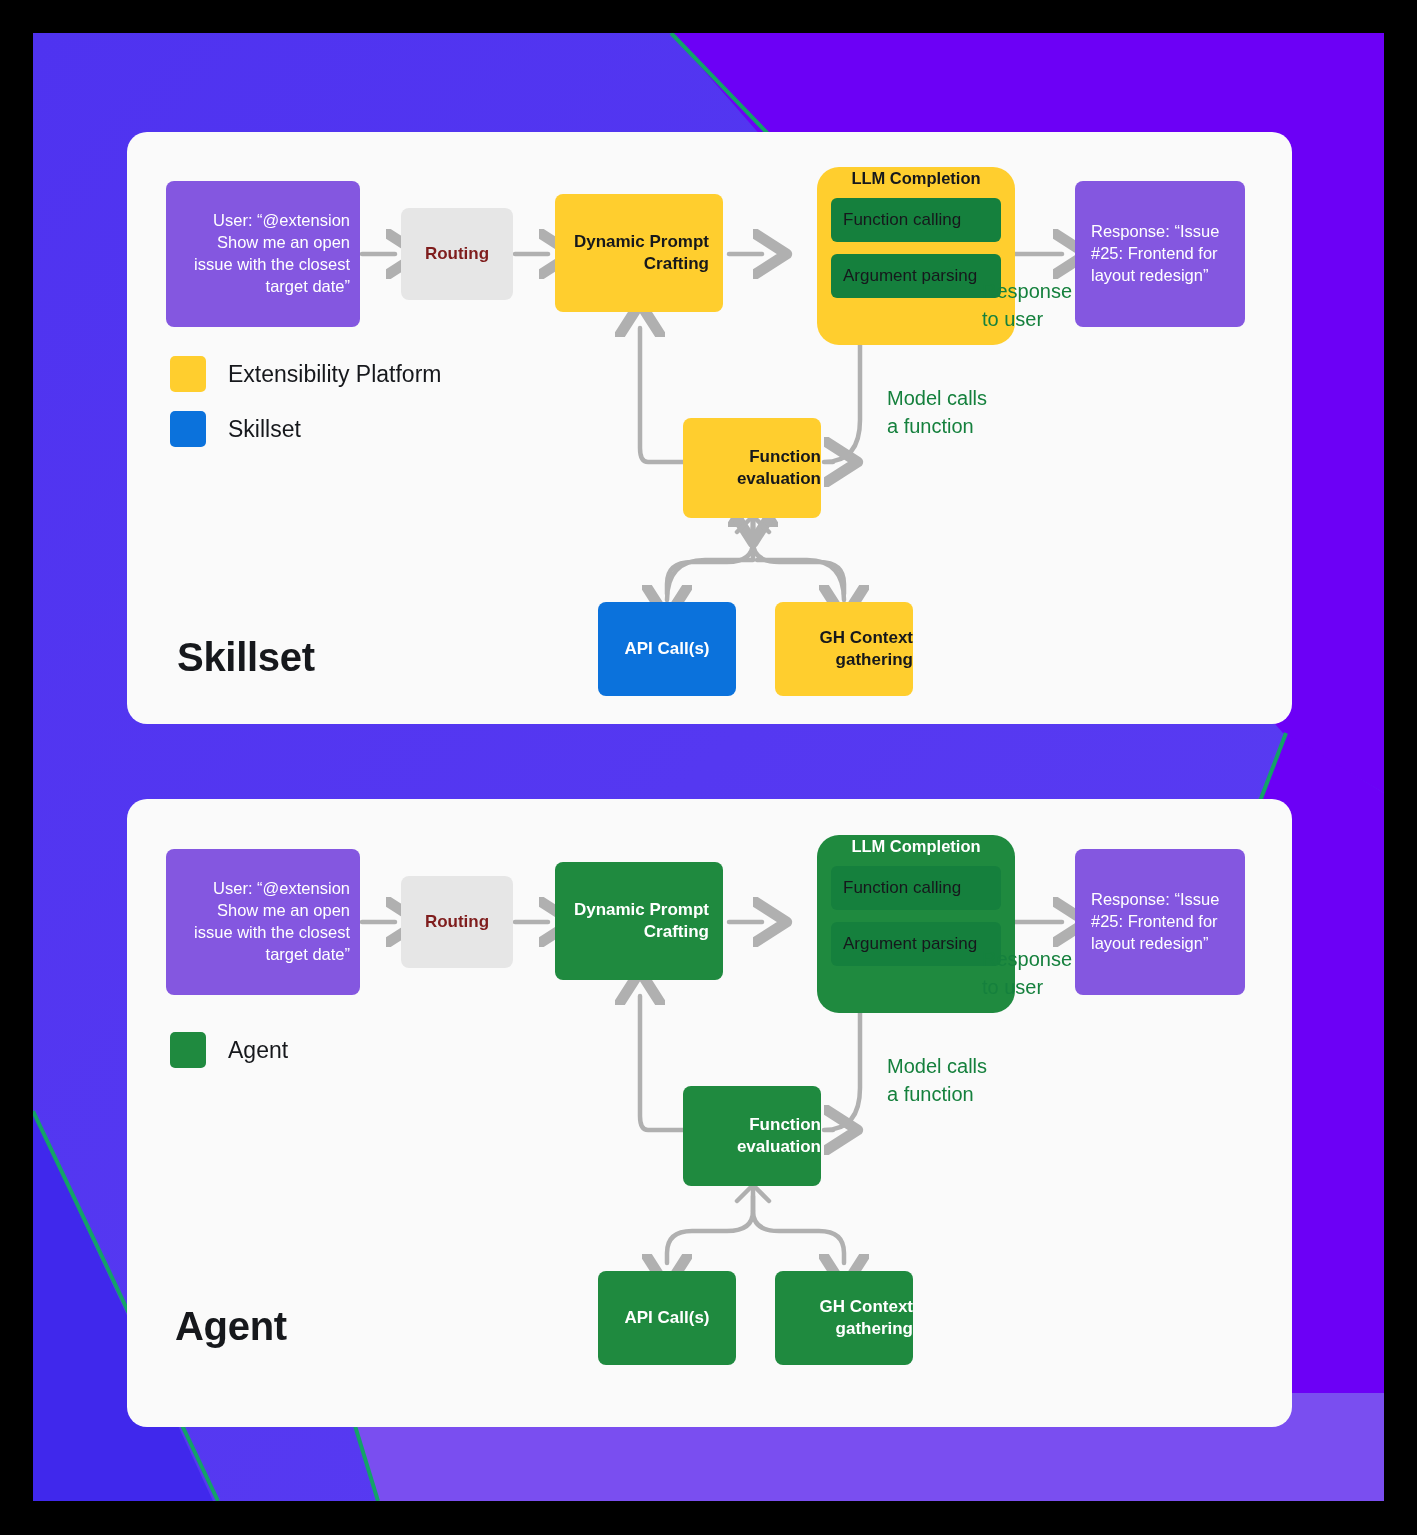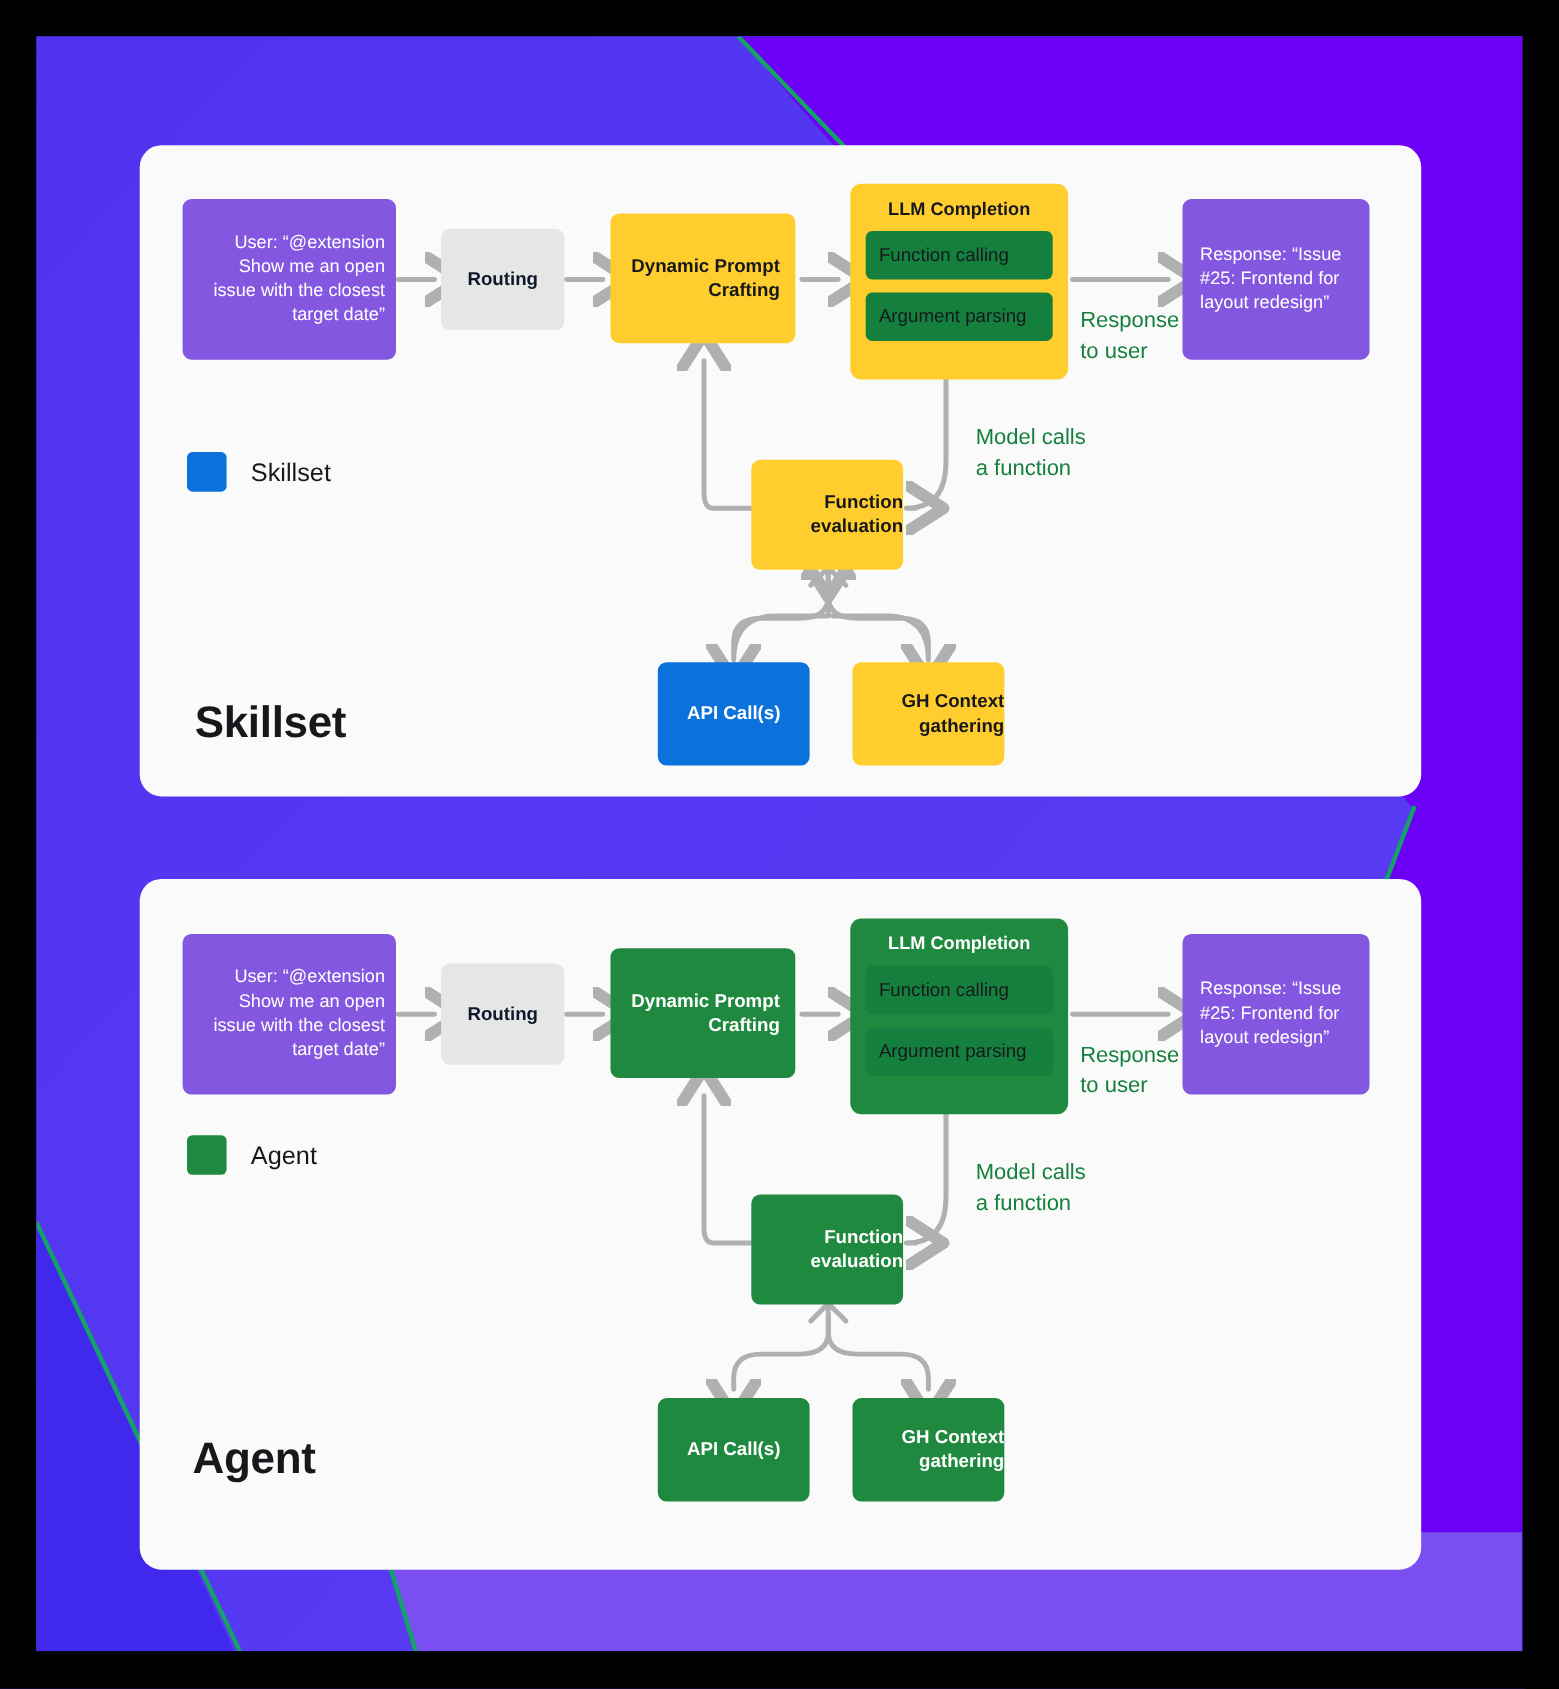--- a/index.html
+++ b/index.html
@@ -13,27 +13,27 @@
 
   
   .panel{position:absolute;background:#fafafa;border-radius:20px;}
   #panel-skillset{left:127px;top:132px;width:1165px;height:592px;}
   #panel-agent{left:127px;top:799px;width:1165px;height:628px;}
 
   
   .node{position:absolute;border-radius:8px;display:flex;align-items:center;justify-content:center;
         text-align:right;box-sizing:border-box;line-height:1.32;}
   .n-purple{background:#8457e0;color:#ffffff;font-size:16.5px;padding:6px 10px;}
-  .n-grey{background:#e6e6e6;color:#0f172a;font-size:17px;font-weight:bold;}
+  .n-grey{background:#e6e6e6;color:#7f1d1d;font-size:17px;font-weight:bold;}
   .n-yellow{background:#ffce2e;color:#16181c;font-size:17px;font-weight:bold;}
   .n-blue{background:#0b72dc;color:#ffffff;font-size:17px;font-weight:bold;}
   .n-green{background:#1f8a3f;color:#ffffff;font-size:17px;font-weight:bold;}
 
   
-  .llm{position:absolute;border-radius:10px;box-sizing:border-box;padding:14px 14px 14px 14px;}
+  .llm{position:absolute;border-radius:22px;box-sizing:border-box;padding:2px 14px 14px 14px;margin-left:44px;}
   .llm .llm-title{text-align:center;font-size:16.5px;font-weight:bold;margin-bottom:10px;}
   .llm.y .llm-title{color:#16181c;}
   .llm.g .llm-title{color:#ffffff;}
   .llm .sub{background:#15803d;border-radius:6px;color:#16181c;font-size:17px;
             padding:12px 12px;margin-bottom:12px;text-align:left;}
   .llm .sub:last-child{margin-bottom:0;}
 
   
   .legend-row{position:absolute;display:flex;align-items:center;gap:22px;}
   .swatch{width:36px;height:36px;border-radius:5px;flex:none;}
@@ -140,20 +140,24 @@
     <div class="node n-blue" id="sk-api" style="left:471px;top:470px;width:138px;height:94px;">API Call(s)</div>
 
     <div class="node n-yellow" id="sk-gh" style="left:648px;top:470px;width:138px;height:94px;">GH Context gathering</div>
 
     <div class="edge-label" style="left:855px;top:145px;">Response
 to user</div>
 
     <div class="edge-label" style="left:760px;top:252px;">Model calls
 a function</div>
 
+    <div class="legend-row" style="left:43px;top:224px;">
+      <span class="swatch" style="background:#ffce2e;"></span>
+      <span class="legend-label">Extensibility Platform</span>
+    </div>
     <div class="legend-row" style="left:43px;top:279px;">
       <span class="swatch" style="background:#0b72dc;"></span>
       <span class="legend-label">Skillset</span>
     </div>
 
     <div class="big-title" style="left:50px;top:503px;">Skillset</div>
   </div>
 
   <div class="panel" id="panel-agent">
 

